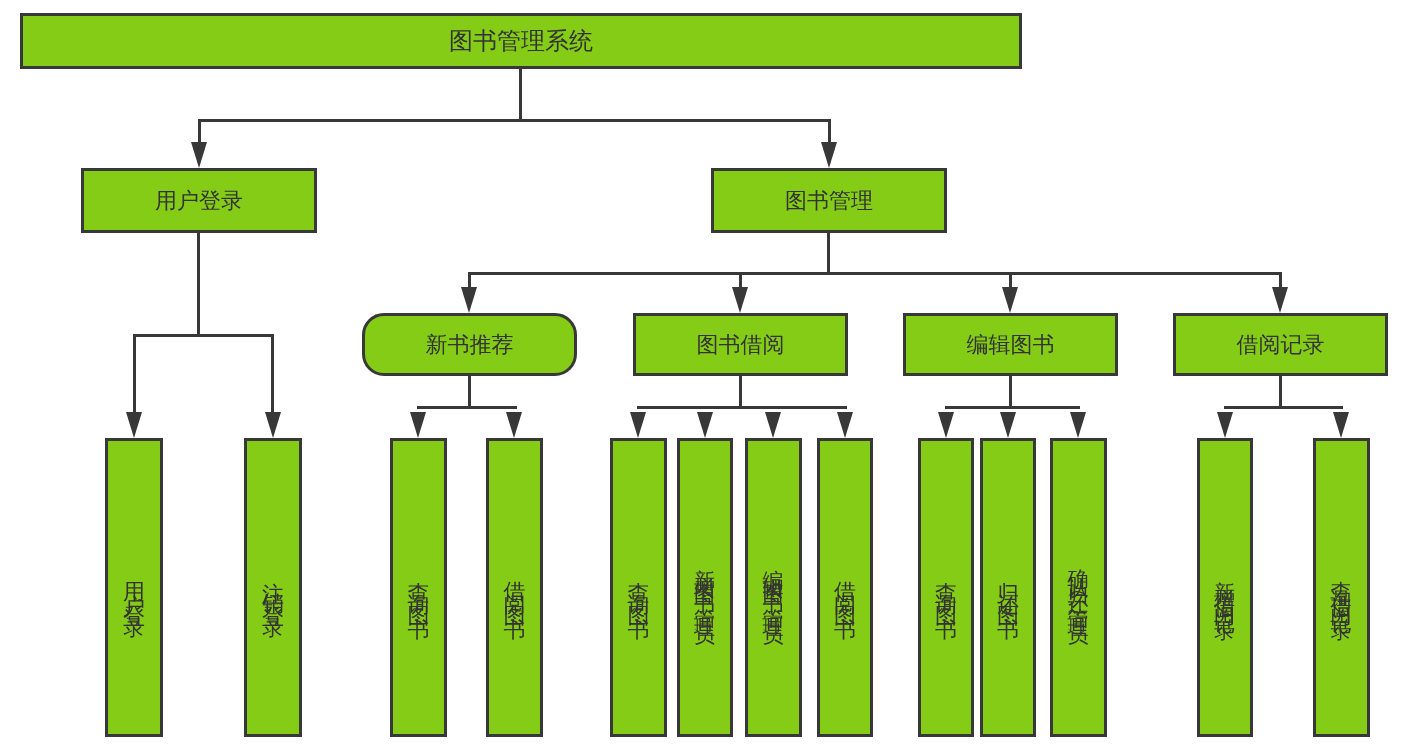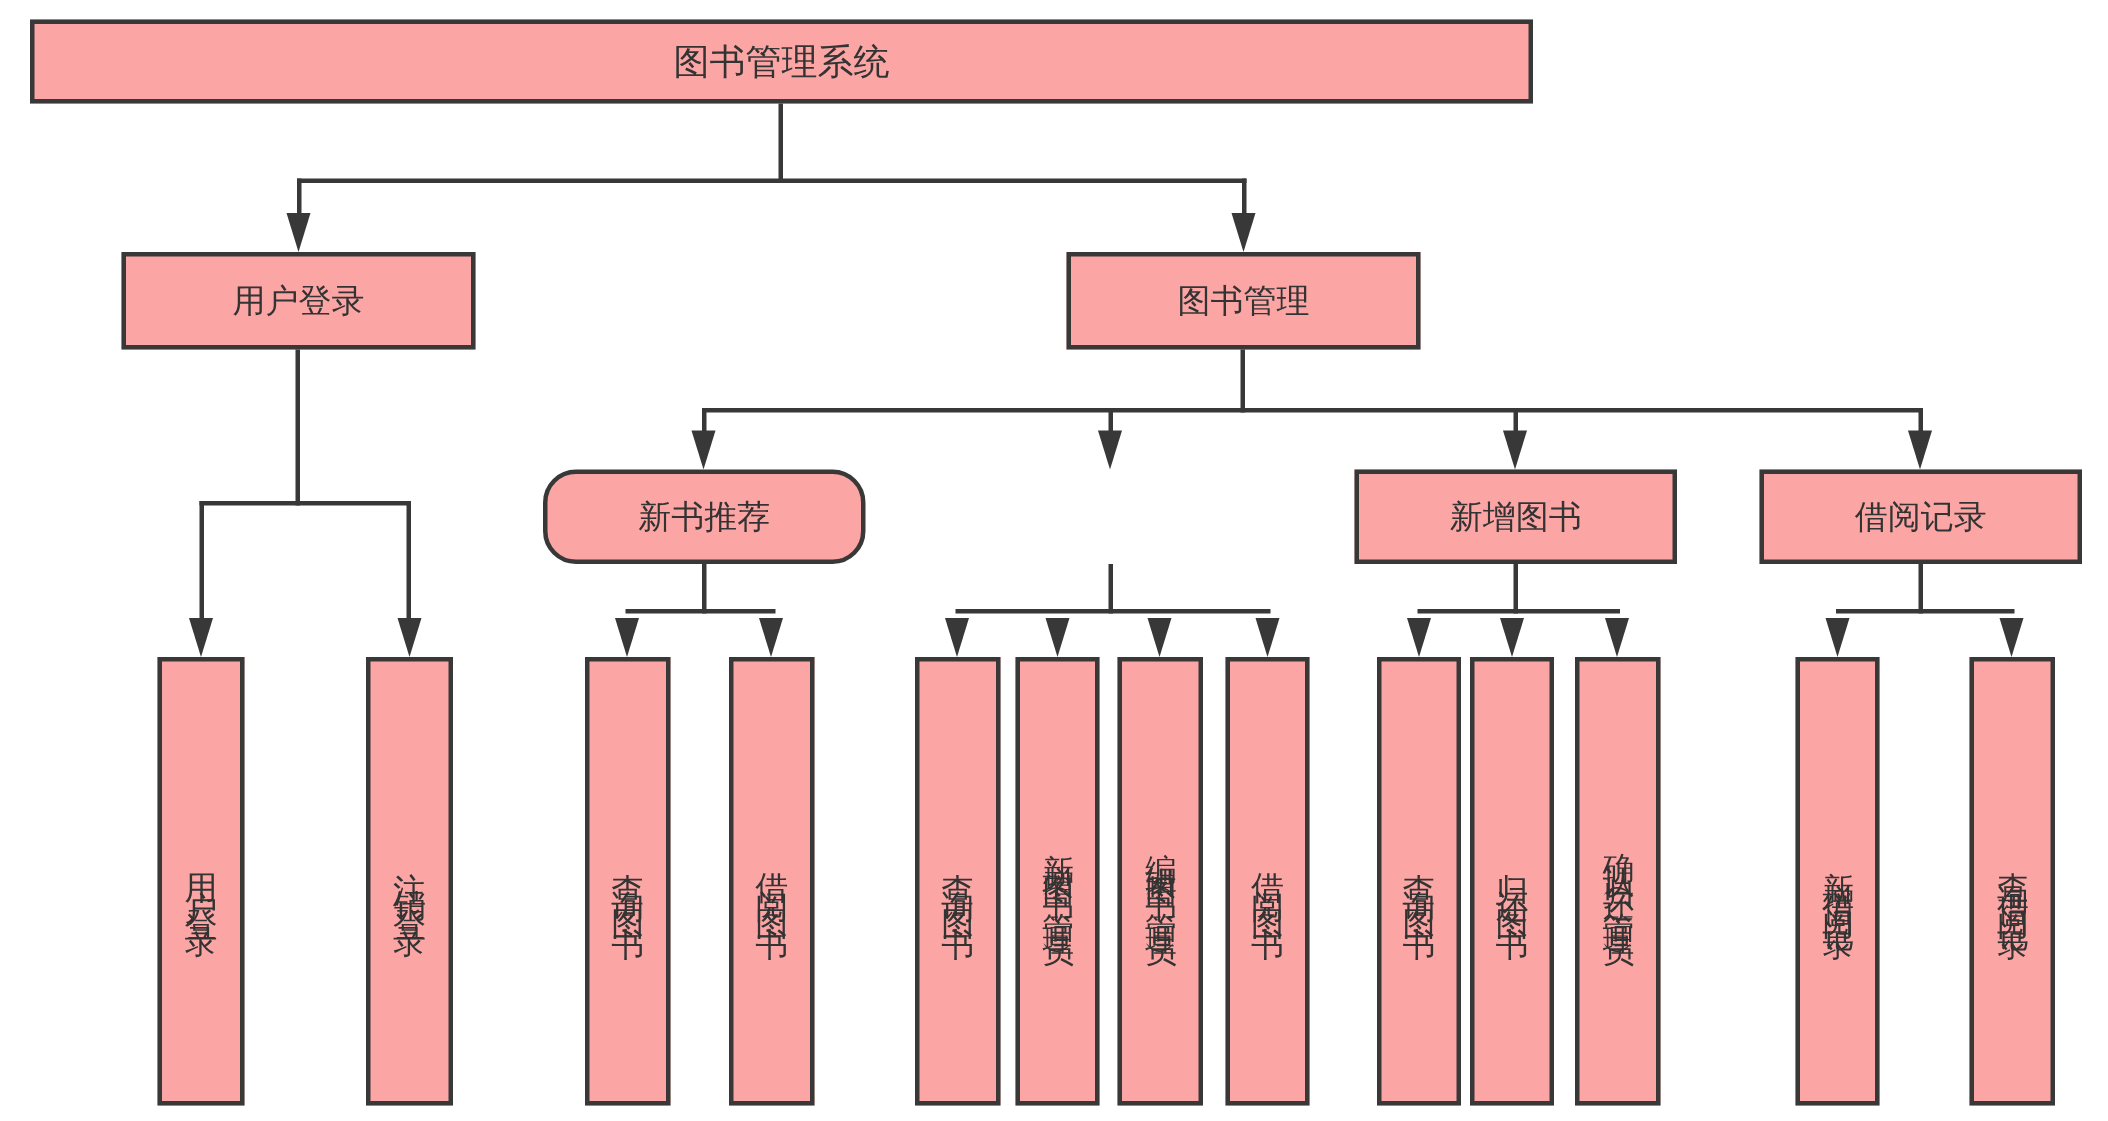--- a/index.html
+++ b/index.html
@@ -1,21 +1,21 @@
 <!DOCTYPE html>
 <html><head>
 <meta charset="utf-8">
 <style>
   html,body{margin:0;padding:0;background:#ffffff;}
   .canvas{
     position:relative;width:1405px;height:747px;background:#ffffff;overflow:hidden;
     font-family:"Liberation Sans","DejaVu Sans",sans-serif;
   }
   .node{
-    position:absolute;box-sizing:border-box;border:3px solid #383838;background:#fca5a5;
+    position:absolute;box-sizing:border-box;border:3px solid #383838;background:#84cc16;
     display:flex;align-items:center;justify-content:center;
   }
   .hlabel{color:#333333;font-size:22px;white-space:nowrap;}
   .hlabel.big{font-size:24px;}
   .vlabel{
     writing-mode:vertical-rl;text-orientation:mixed;
     color:#333333;font-size:22px;letter-spacing:12px;line-height:1;white-space:nowrap;
   }
   .vlabel.long{font-size:21px;letter-spacing:8px;}
   .vline{position:absolute;width:3px;background:#383838;}
@@ -44,23 +44,26 @@
   </div>
 
   <div class="node" style="left:711px;top:168px;width:236px;height:65px;">
     <span class="hlabel">图书管理</span>
   </div>
 
   <div class="node" style="left:362px;top:313px;width:215px;height:63px;border-radius:22px;">
     <span class="hlabel">新书推荐</span>
   </div>
 
+  <div class="node" style="left:633px;top:313px;width:215px;height:63px;">
+    <span class="hlabel">图书借阅</span>
+  </div>
 
   <div class="node" style="left:903px;top:313px;width:215px;height:63px;">
-    <span class="hlabel">新增图书</span>
+    <span class="hlabel">编辑图书</span>
   </div>
 
   <div class="node" style="left:1173px;top:313px;width:215px;height:63px;">
     <span class="hlabel">借阅记录</span>
   </div>
 
   <div class="node" style="left:105px;top:438px;width:58px;height:299px;">
     <span class="vlabel">用户登录</span>
   </div>
 

